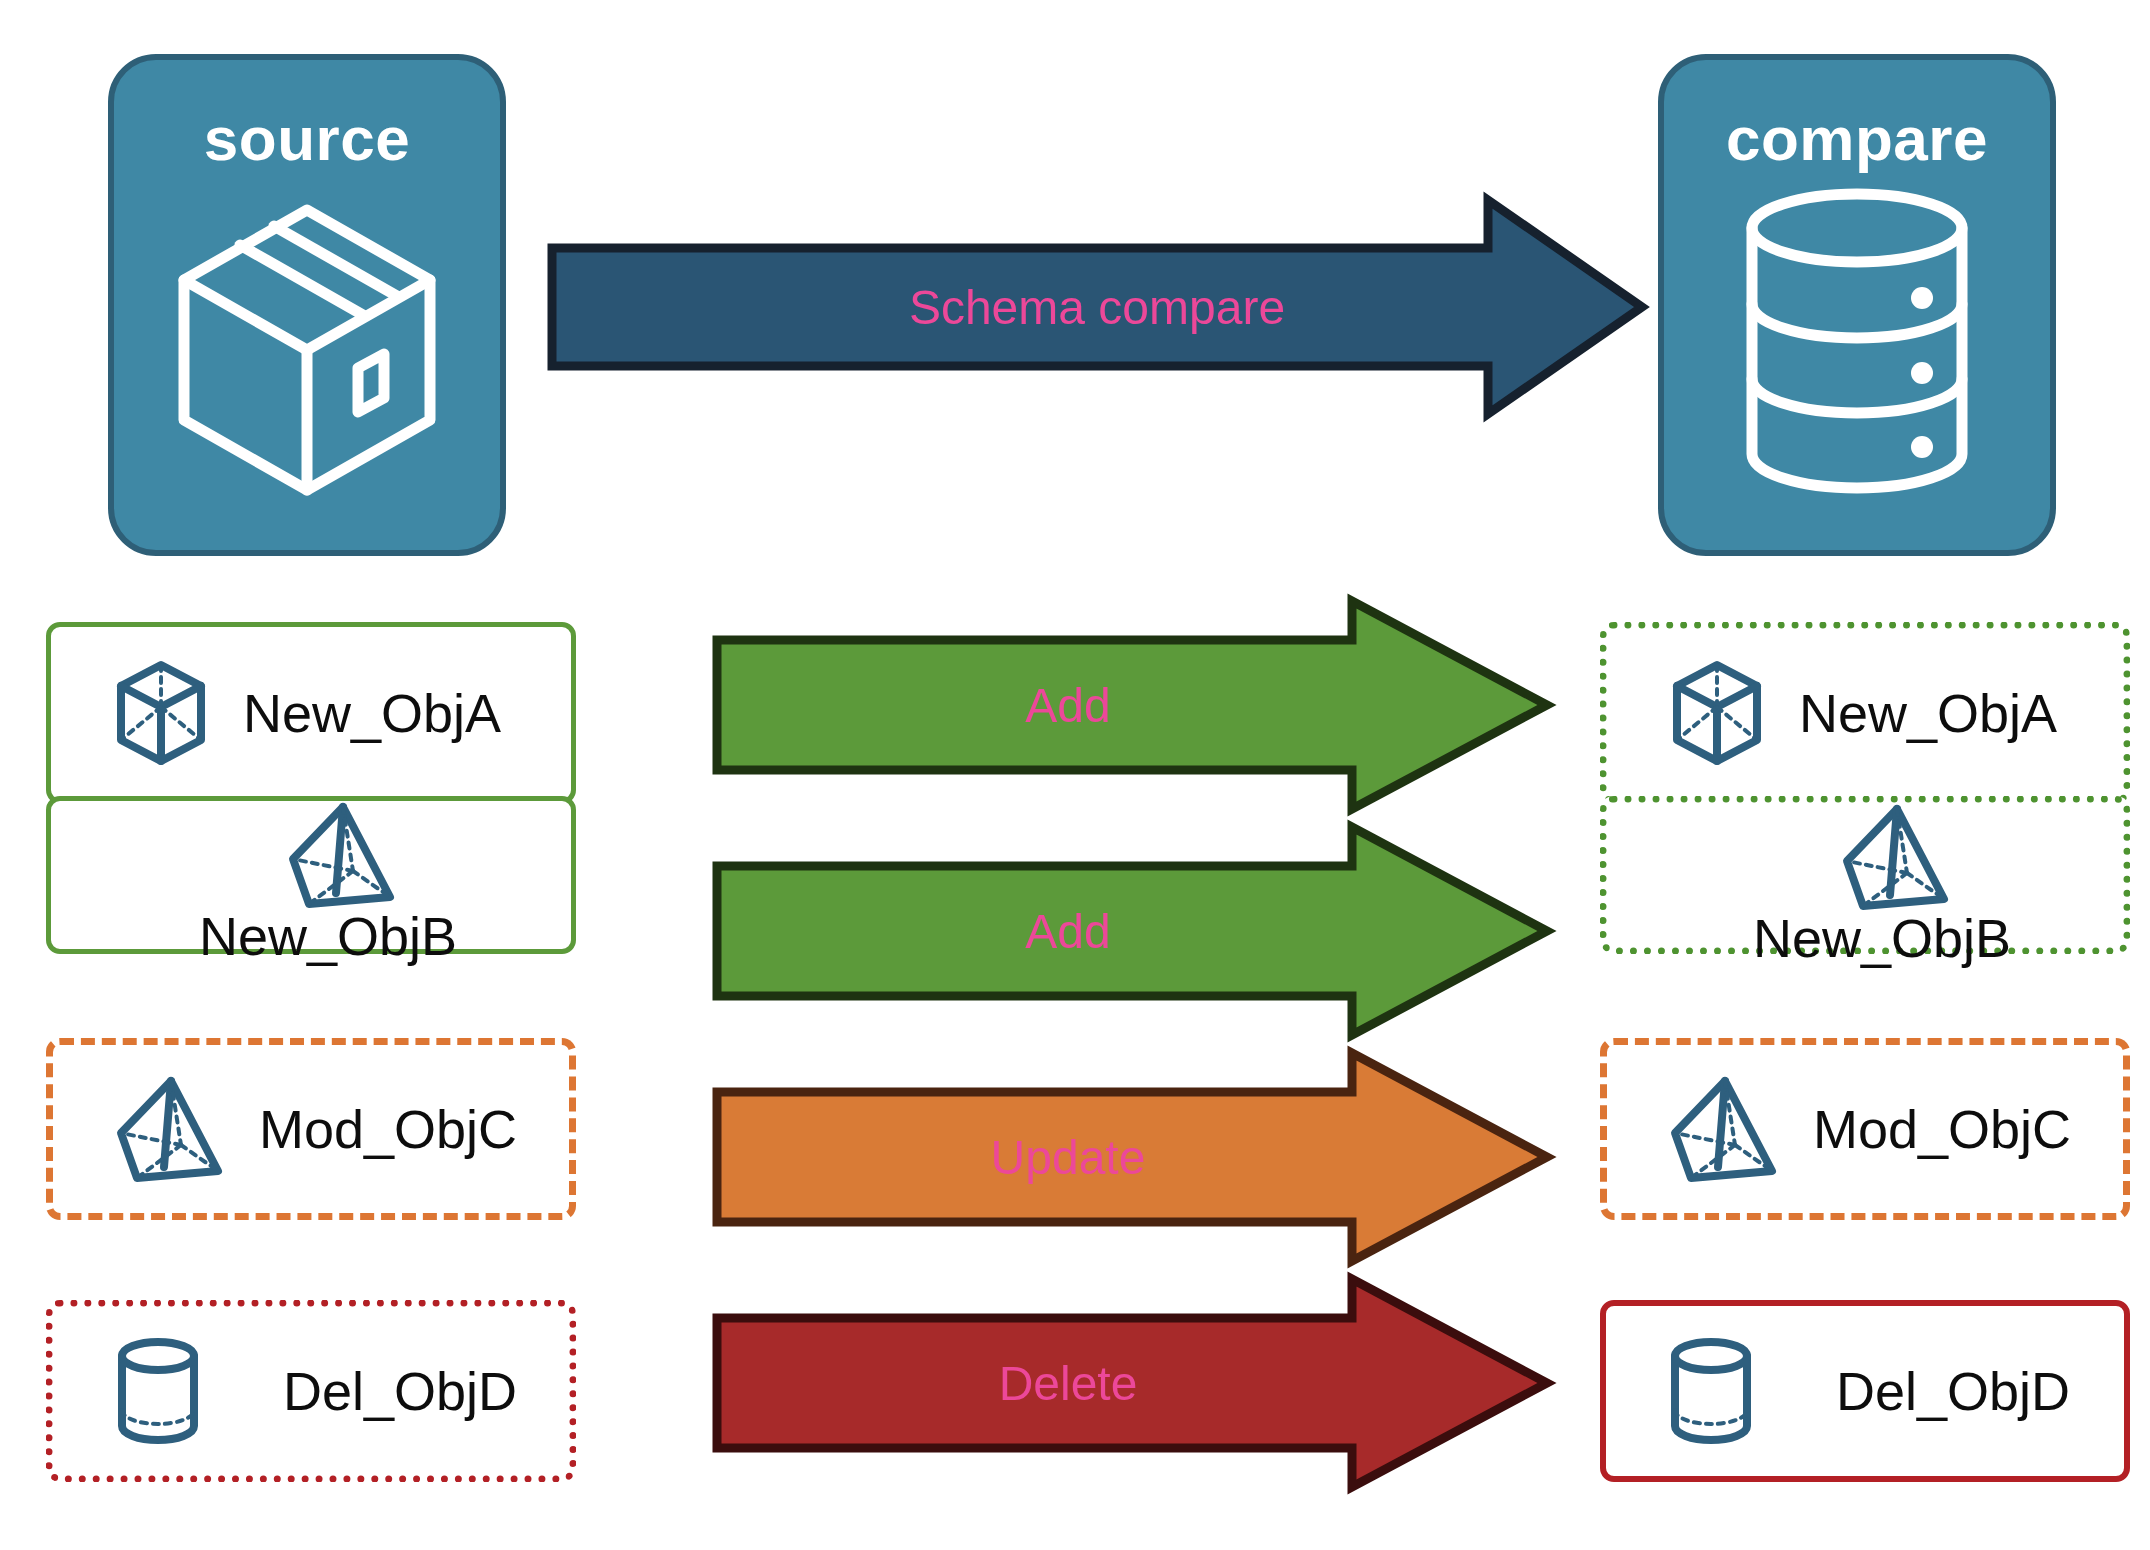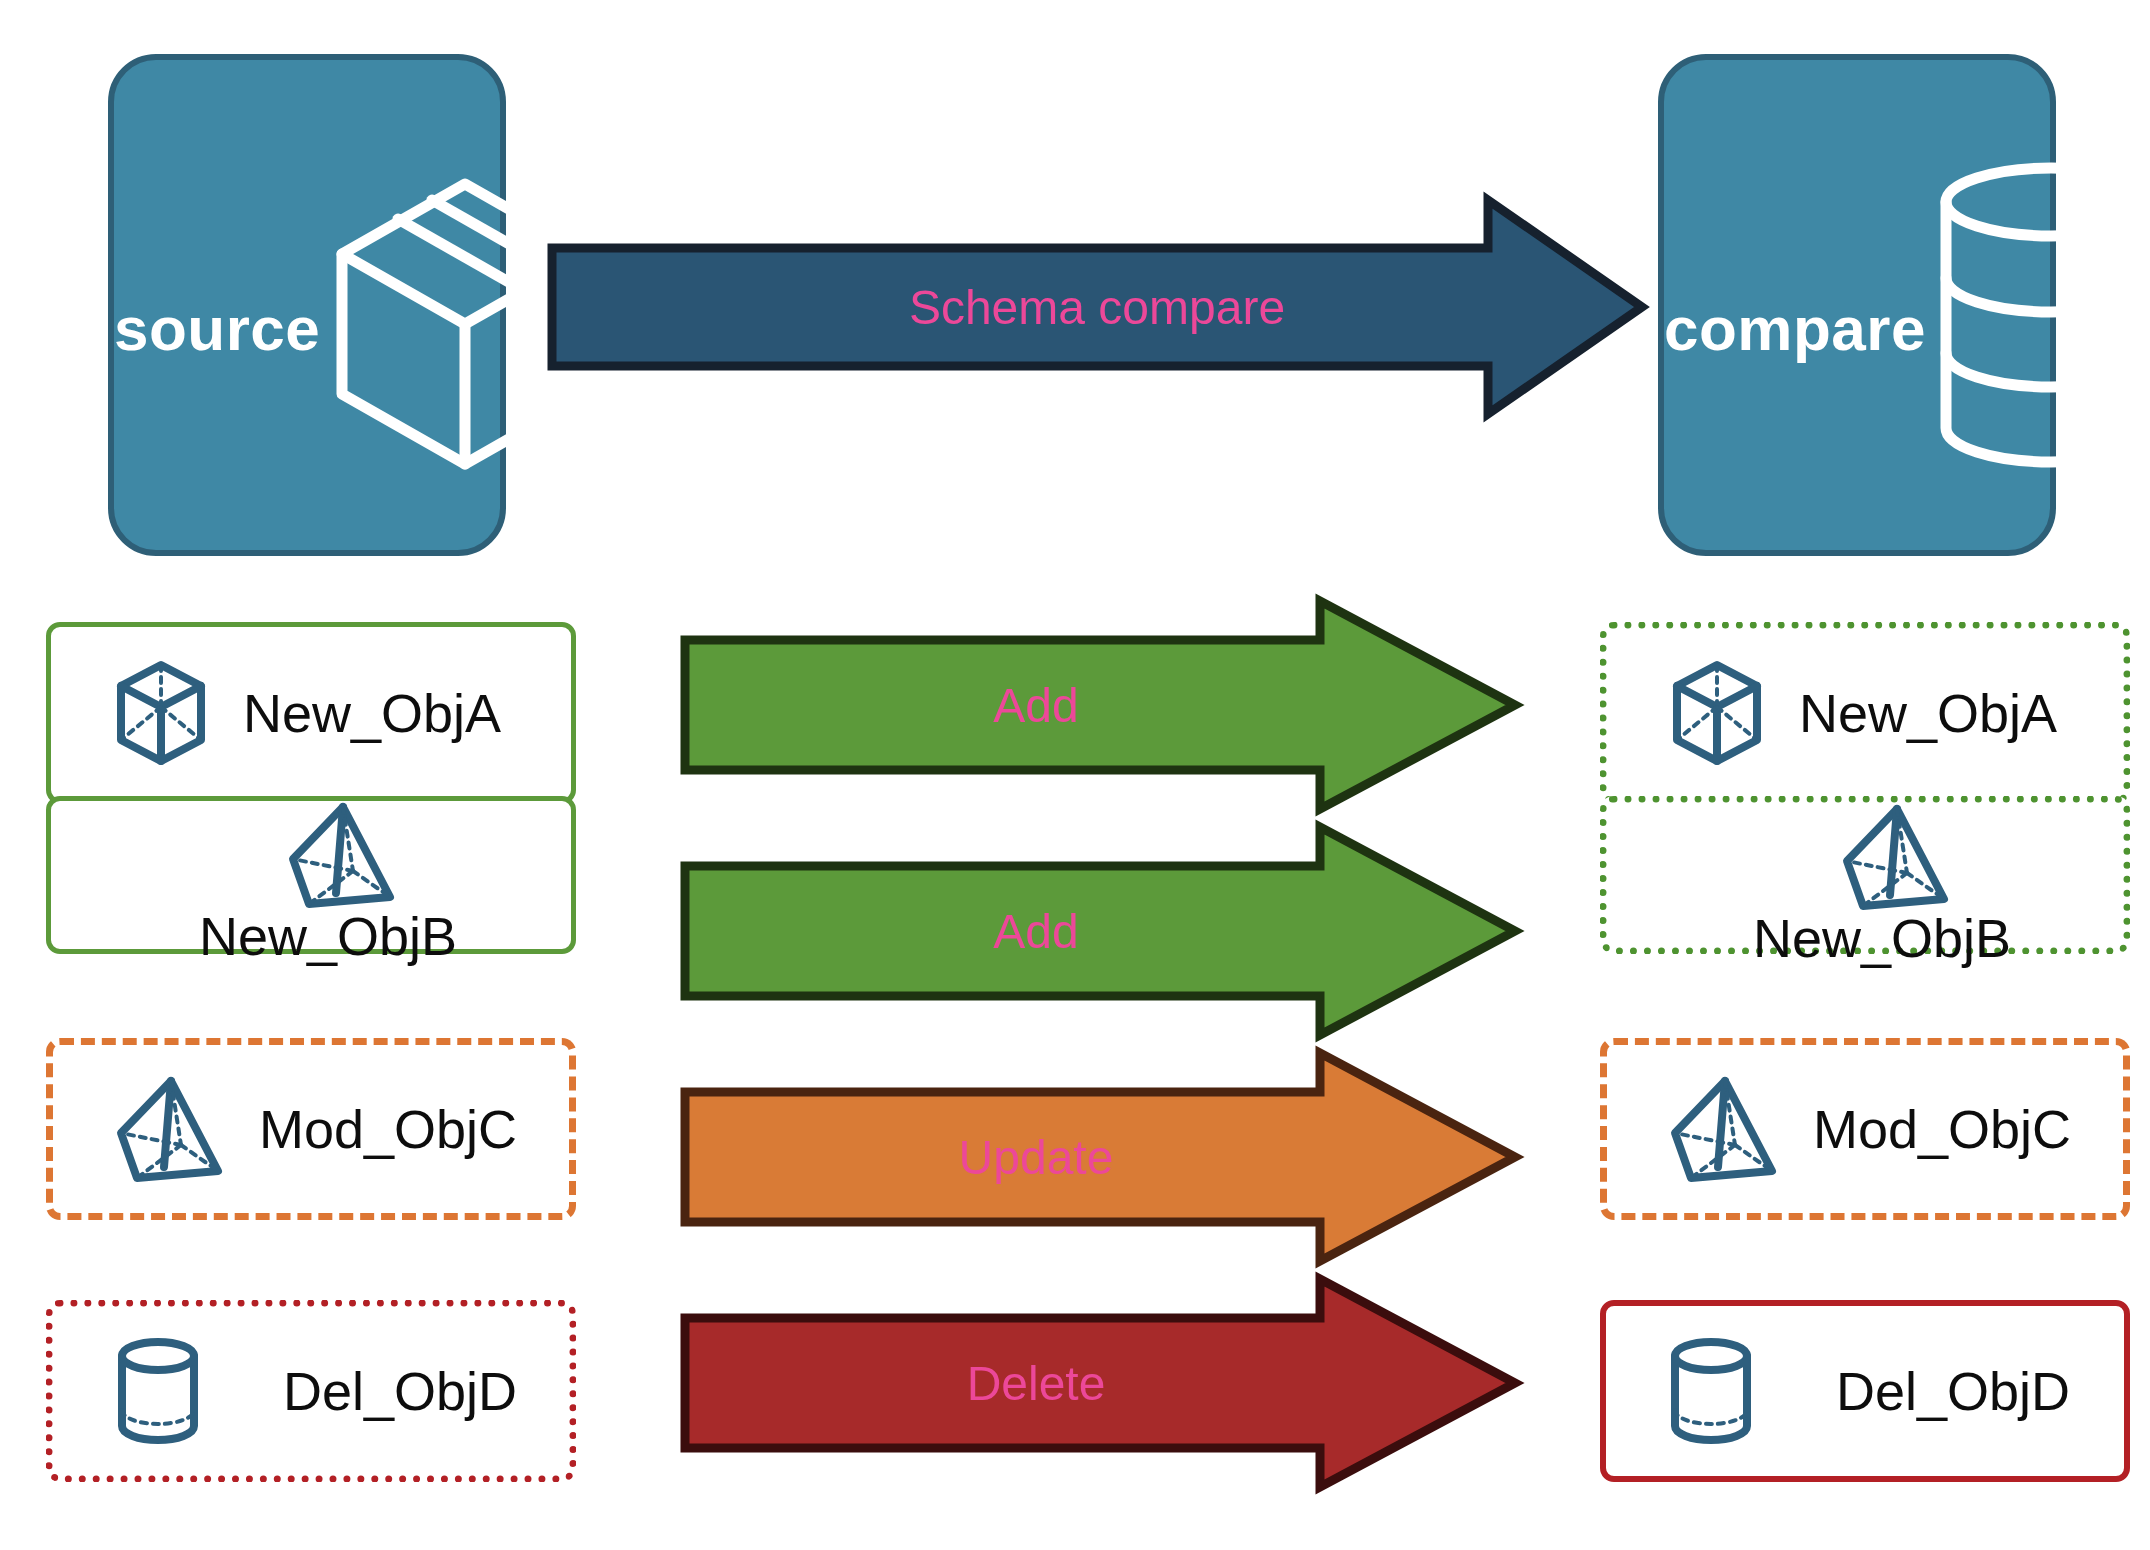--- a/index.html
+++ b/index.html
@@ -19,21 +19,21 @@
   }
 
   
   .endpoint {
     position: absolute;
     background: #3F88A5;
     border: 6px solid #2E5F77;
     border-radius: 48px;
     box-sizing: border-box;
     display: flex;
-    flex-direction: row;
+    flex-direction: column;
     align-items: center;
   }
   .endpoint-title {
     color: #ffffff;
     font-weight: bold;
     font-size: 62px;
     letter-spacing: 0.5px;
     line-height: 1;
     margin-top: 48px;
   }
@@ -101,21 +101,21 @@
   .tgt-card { left: 1600px; width: 530px; }
 
   .row1 { top: 622px; height: 182px; }
   .row2 { top: 796px; height: 158px; flex-direction: column; }
   .row3 { top: 1038px; height: 182px; }
   .row4 { top: 1300px; height: 182px; gap: 48px; }
 
   
   .action-arrow {
     position: absolute;
-    left: 672px;
+    left: 704px;
     width: 840px;
     height: 218px;
     padding-left: 8px;
   }
   .action-arrow .arrow-label {
     left: 0;
     right: 120px;
     text-align: center;
     top: 86px;
     font-size: 48px;

